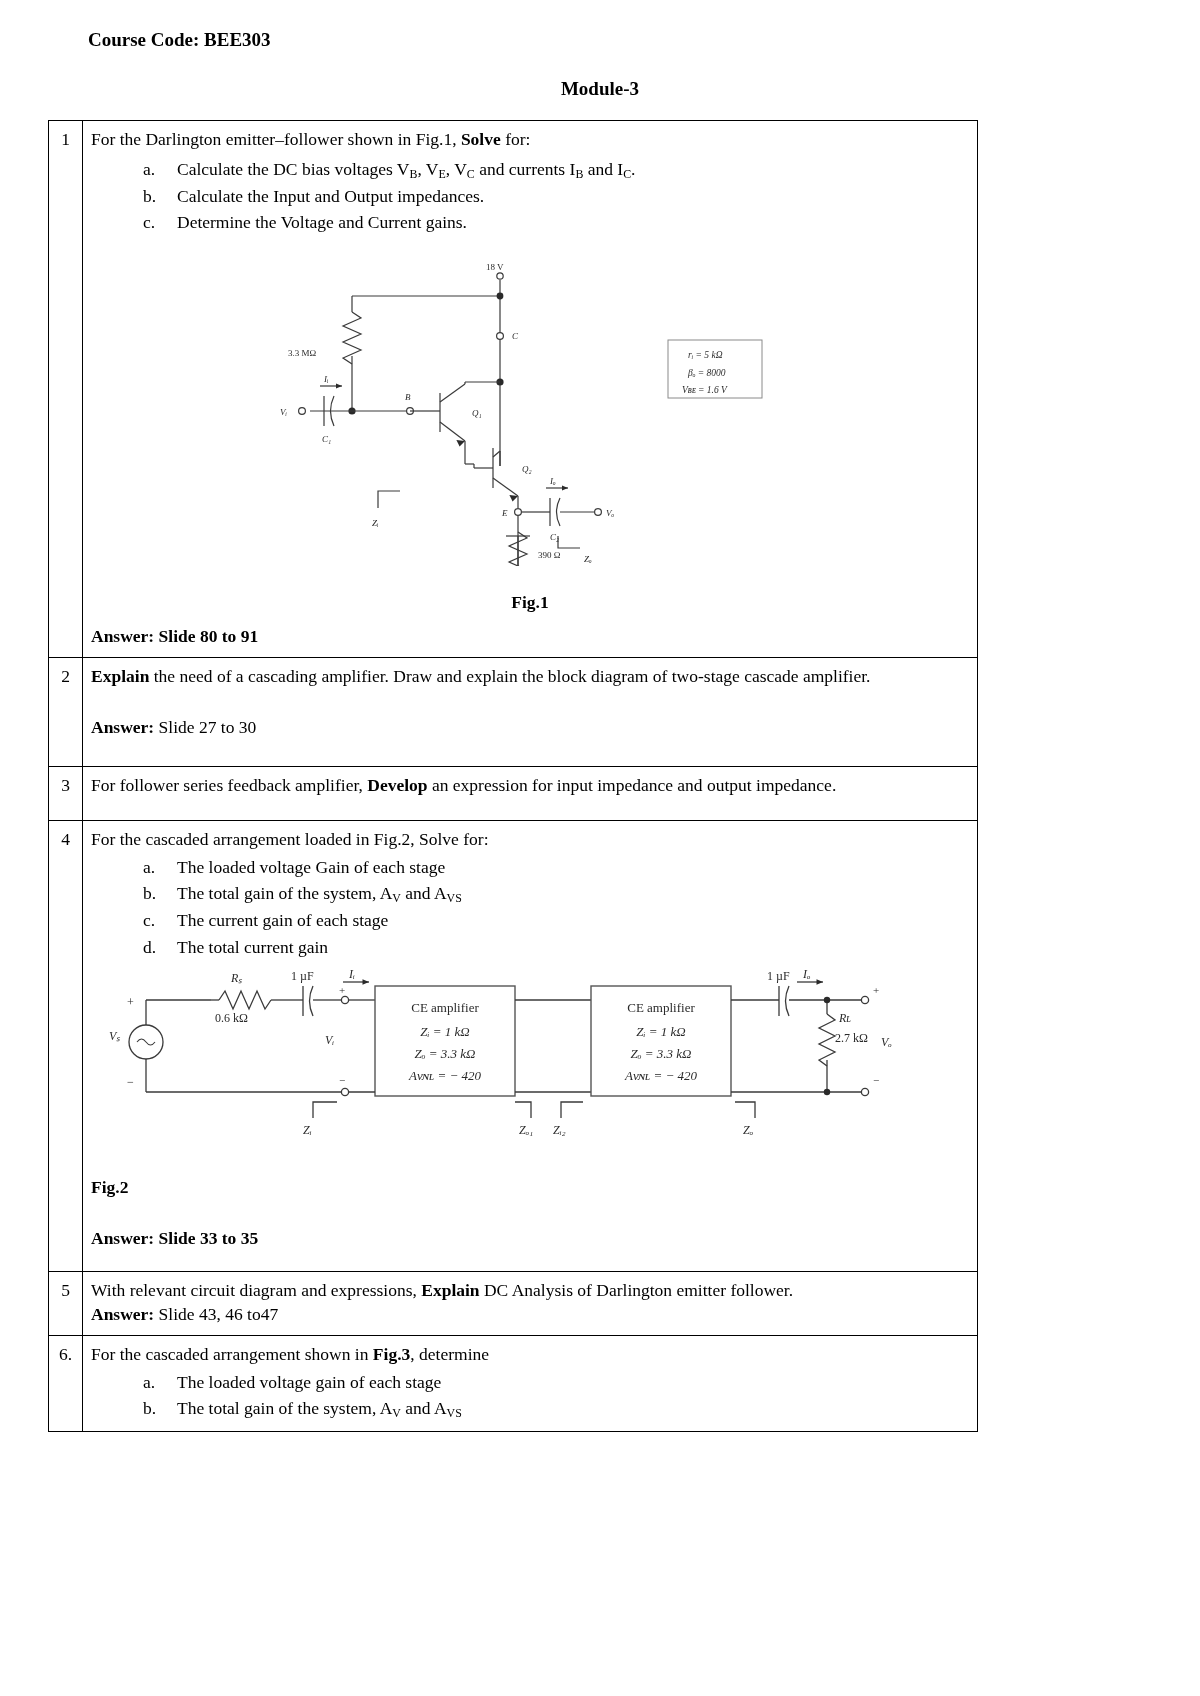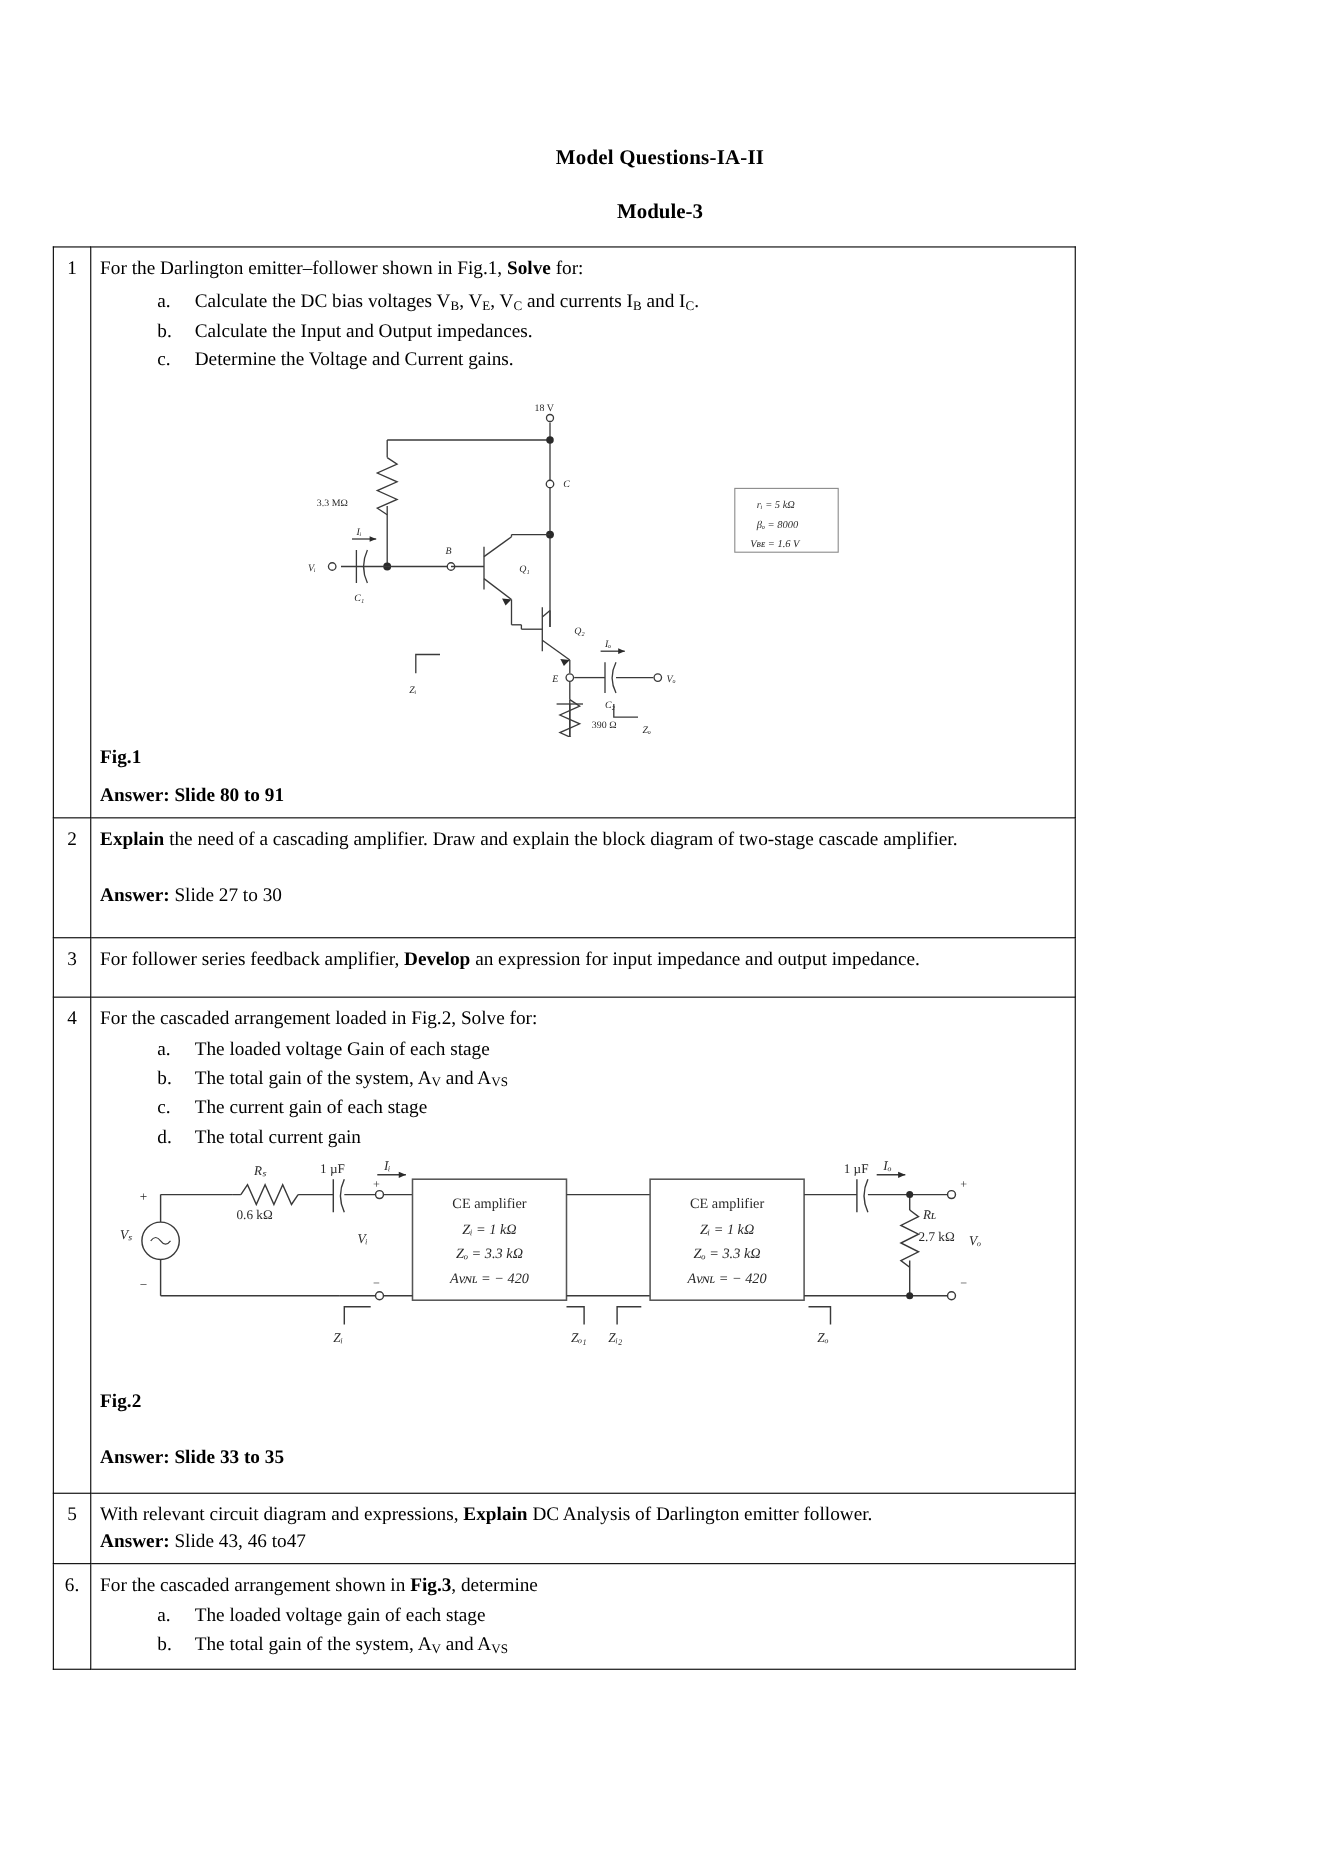--- a/index.html
+++ b/index.html
@@ -87,39 +87,40 @@
   .bold { font-weight: bold; }
   sub {
     font-size: 0.68em;
     vertical-align: -0.22em;
   }
   .ans {
     margin-top: 10px;
   }
   .ans-gap { margin-top: 26px; }
   .figcap {
+    text-align: center;
     font-weight: bold;
     font-size: 17.5px;
-    margin-top: 6px;
+    margin-top: 24px;
   }
   .figcap2 {
     font-weight: bold;
     font-size: 17.5px;
     margin-top: 30px;
   }
   .figwrap { width: 100%; }
   svg { display: block; margin: 0 auto; }
   .q1text { padding-bottom: 2px; }
 </style>
 </head>
 <body>
 
 <div class="page">
 
-  <div class="doc-title">Model Questions-IA-II</div>
+  <div class="course-code">Course Code: BEE303</div>
   <div class="module-title">Module-3</div>
 
   <table class="qtable">
     <colgroup>
         <col style="width:34px">
         <col>
       </colgroup>
     <tbody>
 
       <tr>

